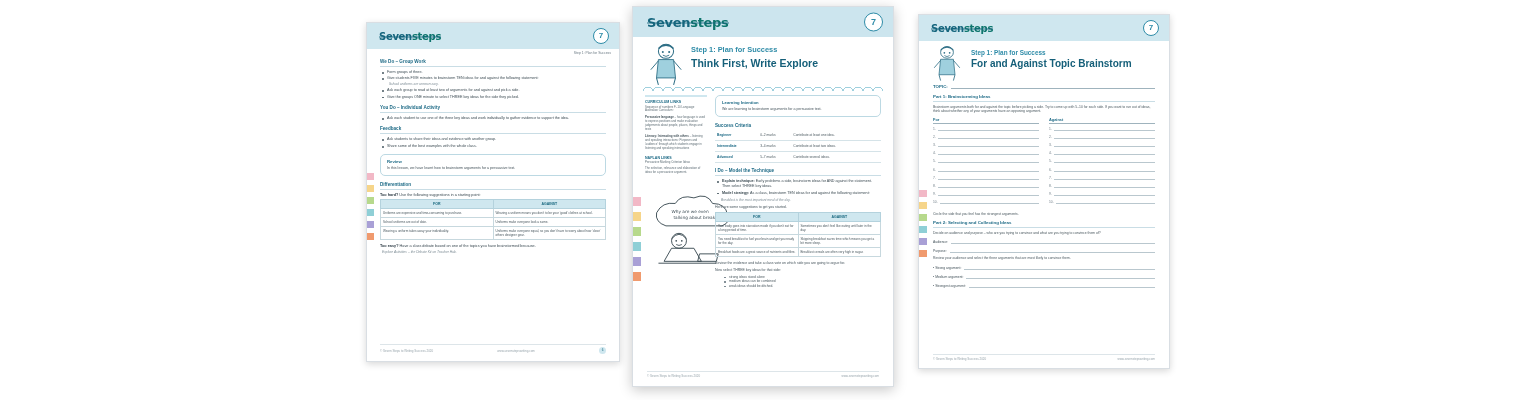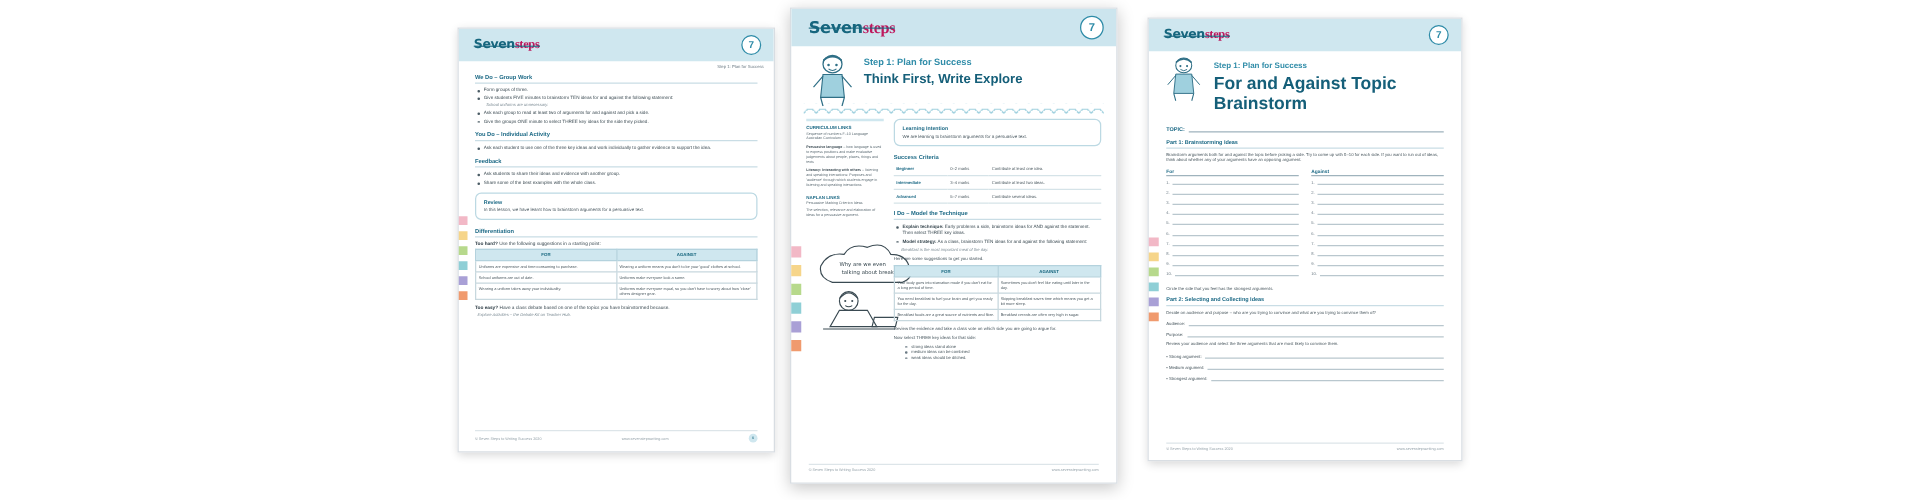--- a/index.html
+++ b/index.html
@@ -46,21 +46,21 @@
     position: absolute;
     left: 12px; top: 50%;
     transform: translateY(-50%);
     font-family: "DejaVu Sans", sans-serif;
     font-weight: bold;
     font-size: 10px;
     color: #16667e;
     letter-spacing: -0.3px;
   }
   .page-b .logo { font-size: 13px; left: 14px; }
-  .logo .steps { color: #be185d; font-family: Liberation Serif, serif; }
+  .logo .steps { color: #0f766e; }
   .logo-strike {
     position: absolute;
     left: 0; right: 0; top: 52%;
     height: 1px;
     background: #16667e;
     opacity: .85;
   }
   .badge {
     position: absolute;
     right: 10px; top: 50%;
@@ -310,21 +310,21 @@
     color: #97a4ab;
   }
 
   
   .title-c {
     padding: 8px 12px 4px 52px;
     position: relative;
     min-height: 36px;
   }
   .title-c .step { color: #2f8ca8; font-size: 6.4px; font-weight: bold; margin-bottom: 2px; }
-  .title-c .main { color: #155f79; font-size: 14px; font-weight: bold; }
+  .title-c .main { color: #155f79; font-size: 10px; font-weight: bold; }
   .mascot-c { position: absolute; left: 12px; top: 4px; width: 32px; height: 36px; }
   .body-c { padding: 0 14px; }
   .topic-line {
     display: flex; align-items: flex-end;
     font-size: 4.4px; color: #1d6a86; font-weight: bold;
     margin: 6px 0 5px;
   }
   .topic-line .fill {
     flex: 1;
     border-bottom: 1px solid #9fb3bd;

